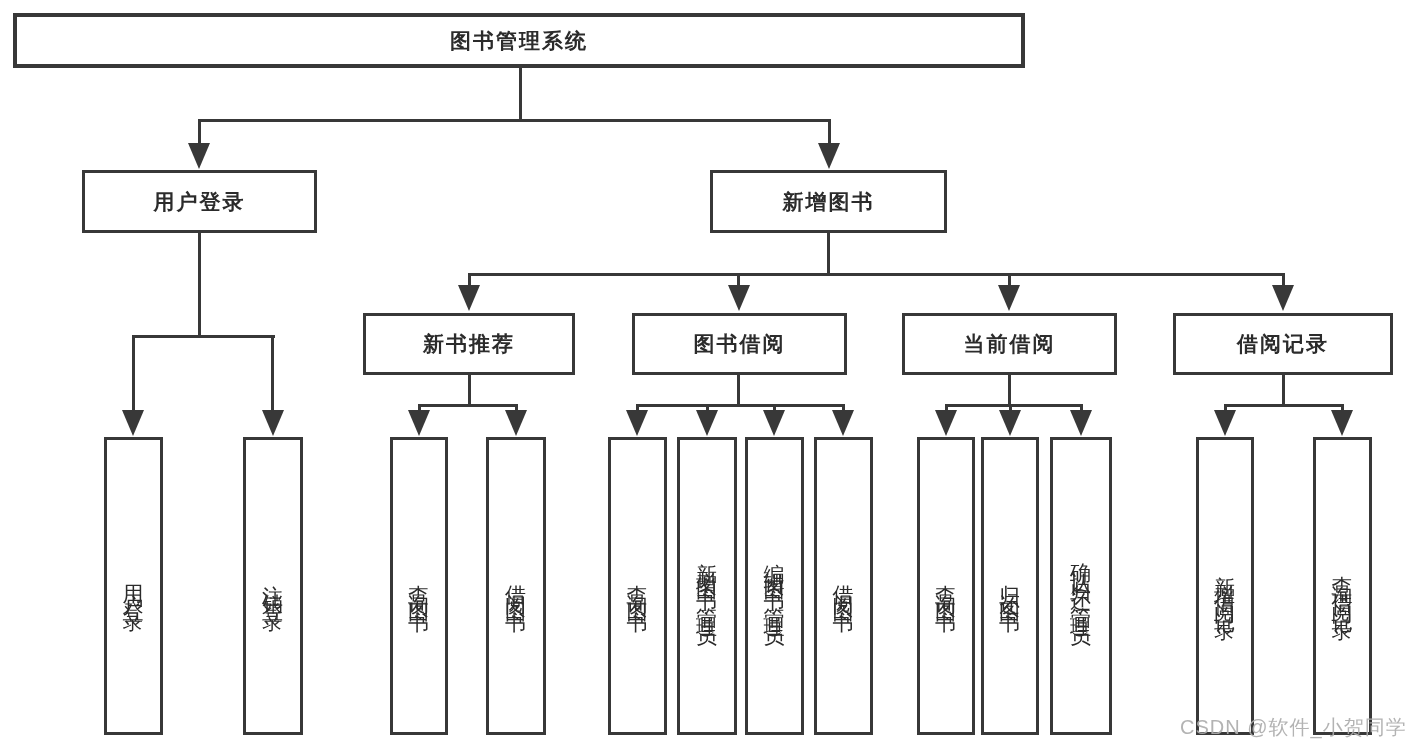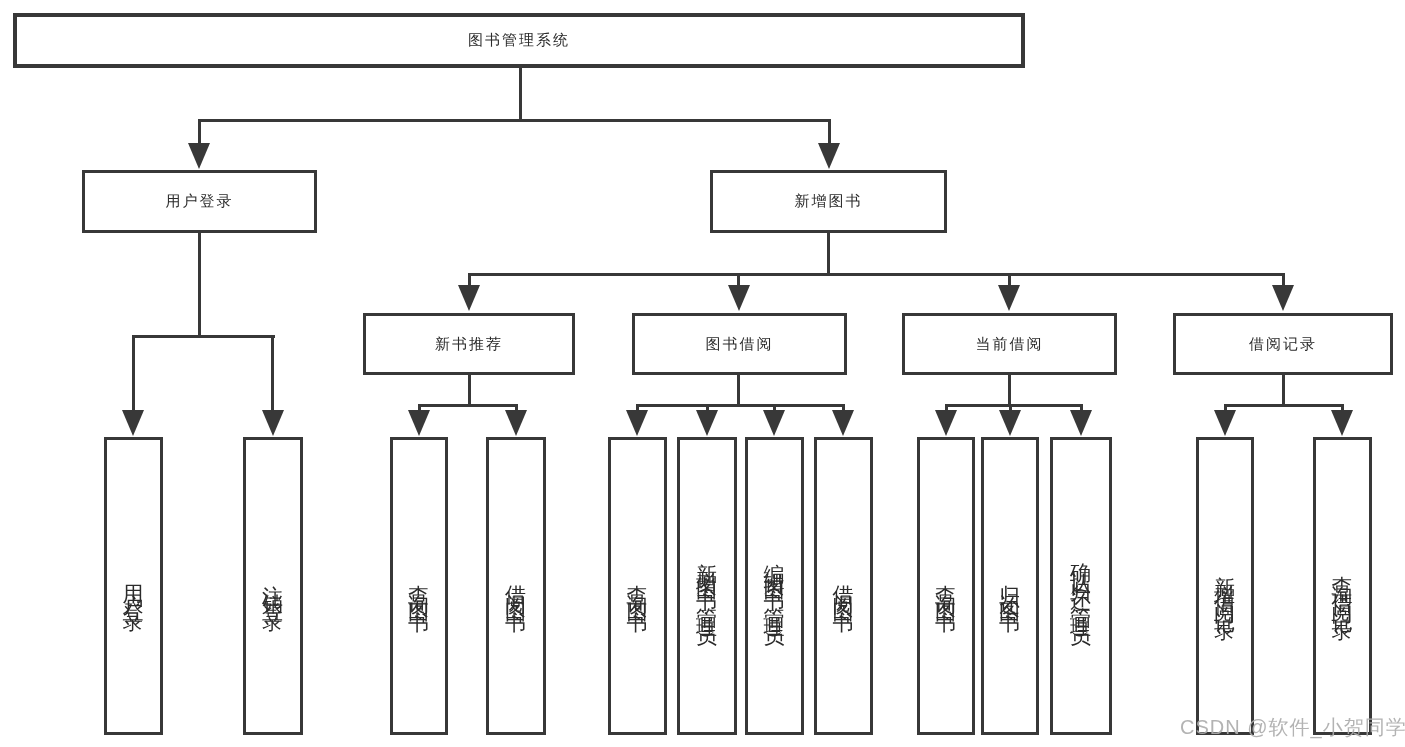--- a/index.html
+++ b/index.html
@@ -12,21 +12,21 @@
   }
   .node{
     position:absolute;
     box-sizing:border-box;
     border:3px solid #383838;
     background:#ffffff;
     display:flex;align-items:center;justify-content:center;
     color:#2b2b2b;
   }
   .node.root{border-width:4px;}
-  .hlabel{font-size:15px;letter-spacing:2px;white-space:nowrap;}
+  .hlabel{font-size:21px;letter-spacing:2px;white-space:nowrap;font-weight:bold;}
   .leaf{top:437px;height:298px;}
   .vtext{
     writing-mode:vertical-rl;
     font-size:21px;
     letter-spacing:9px;
     line-height:1.1;
     white-space:nowrap;
   }
   .ln{position:absolute;background:#383838;}
   .ah{

